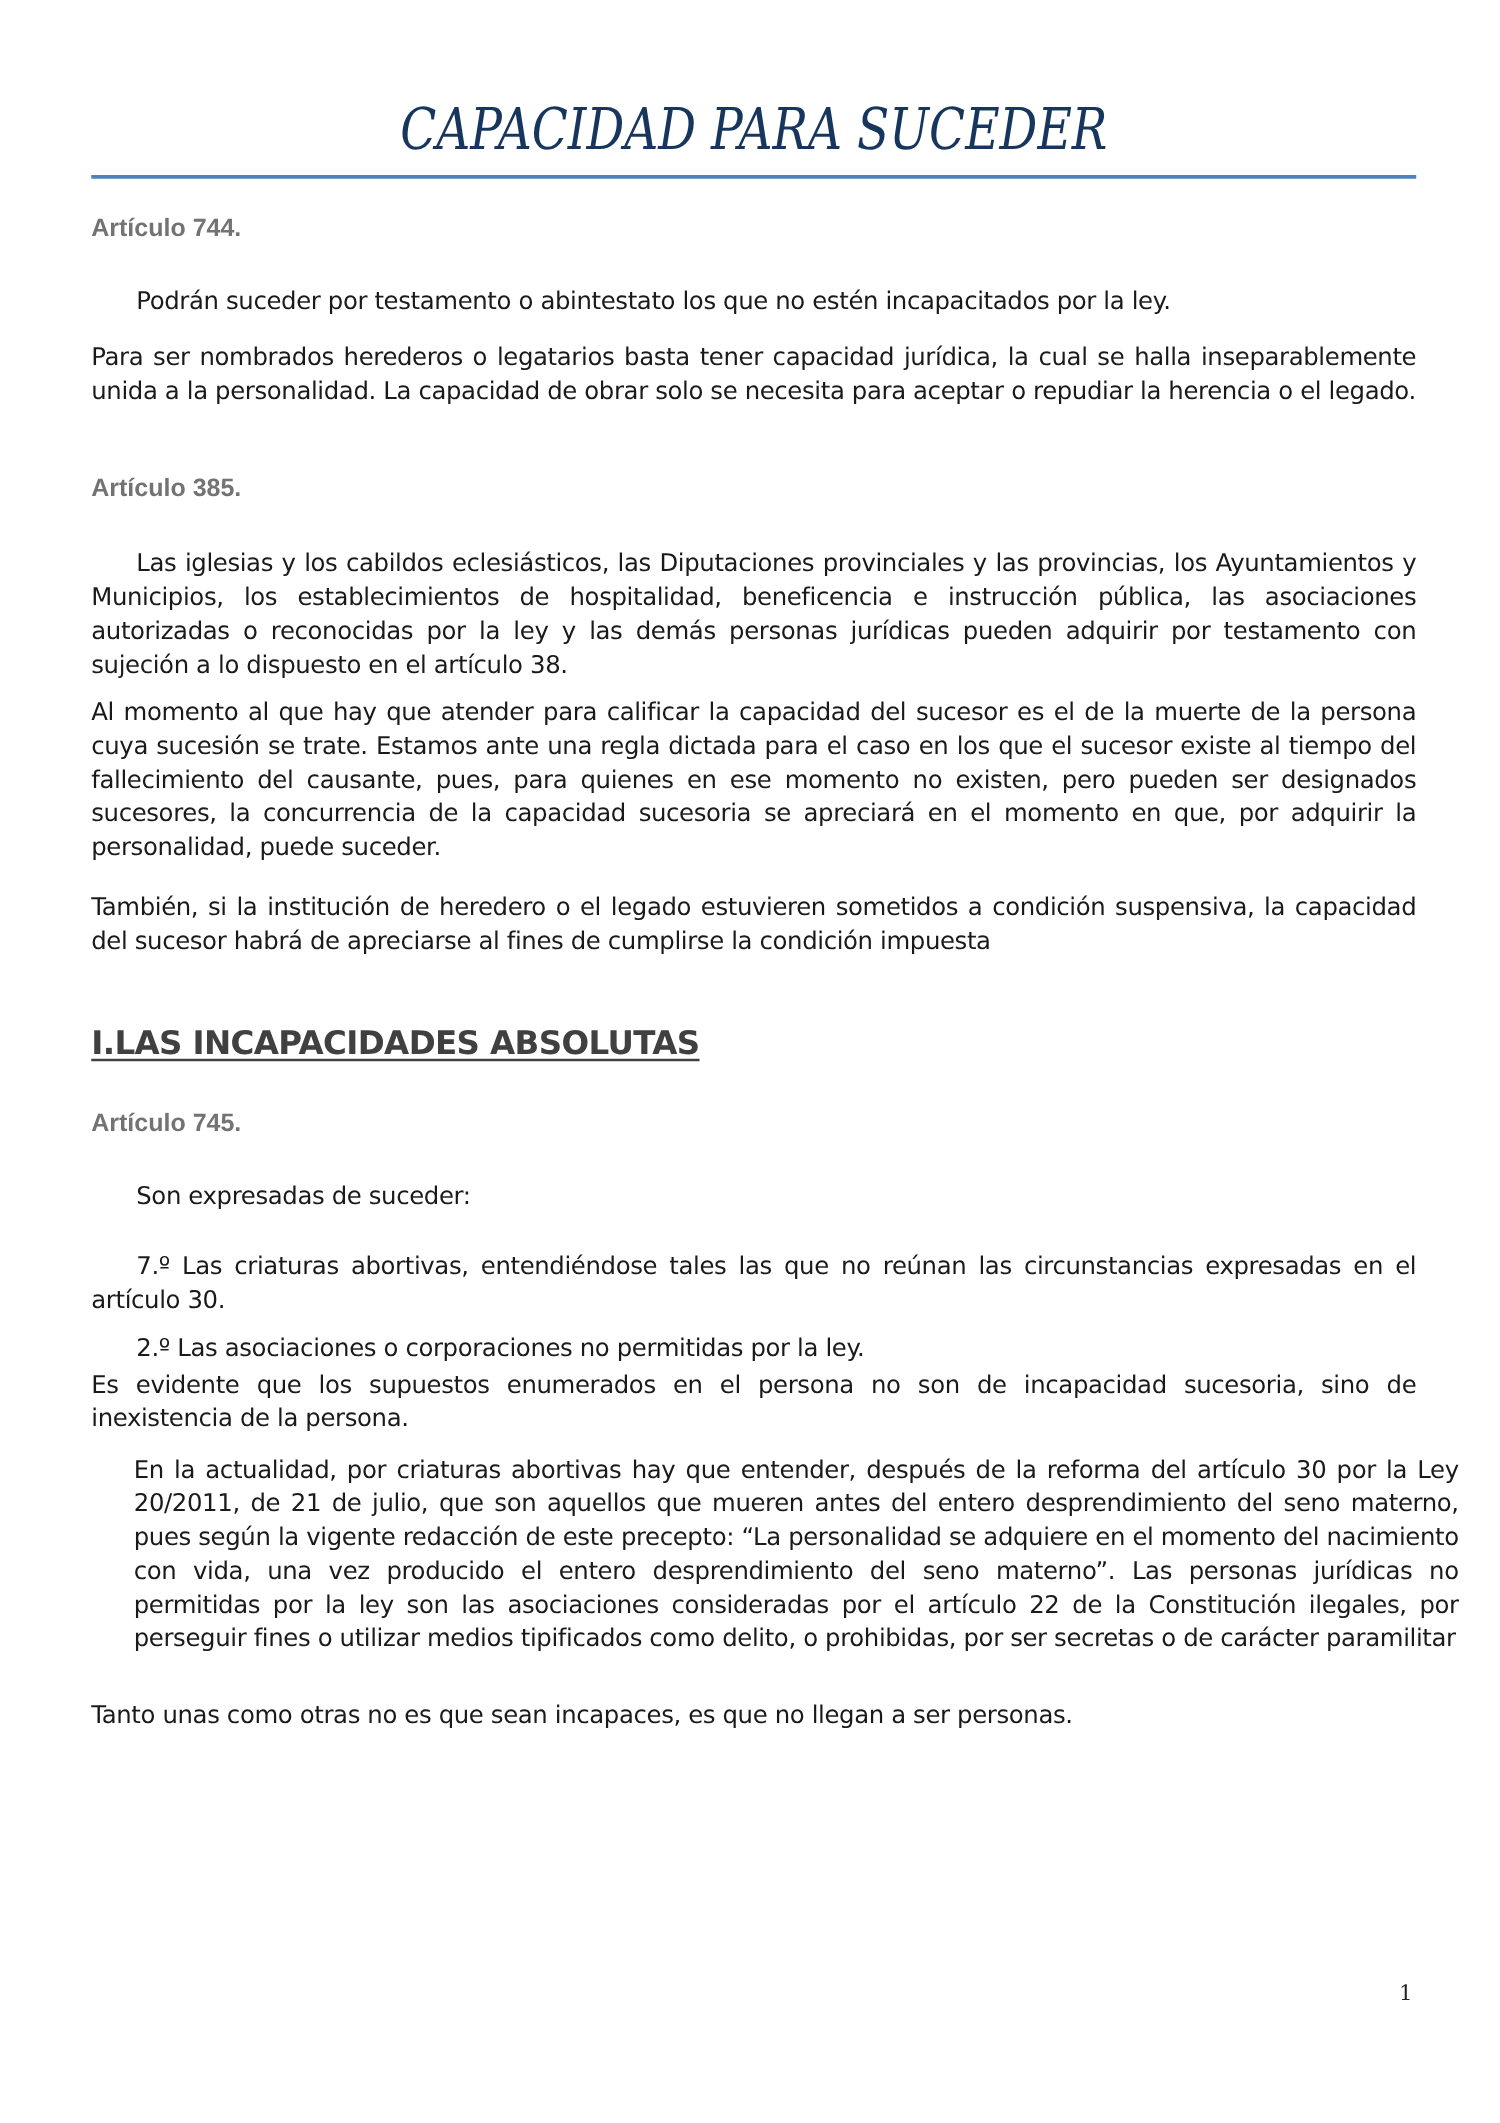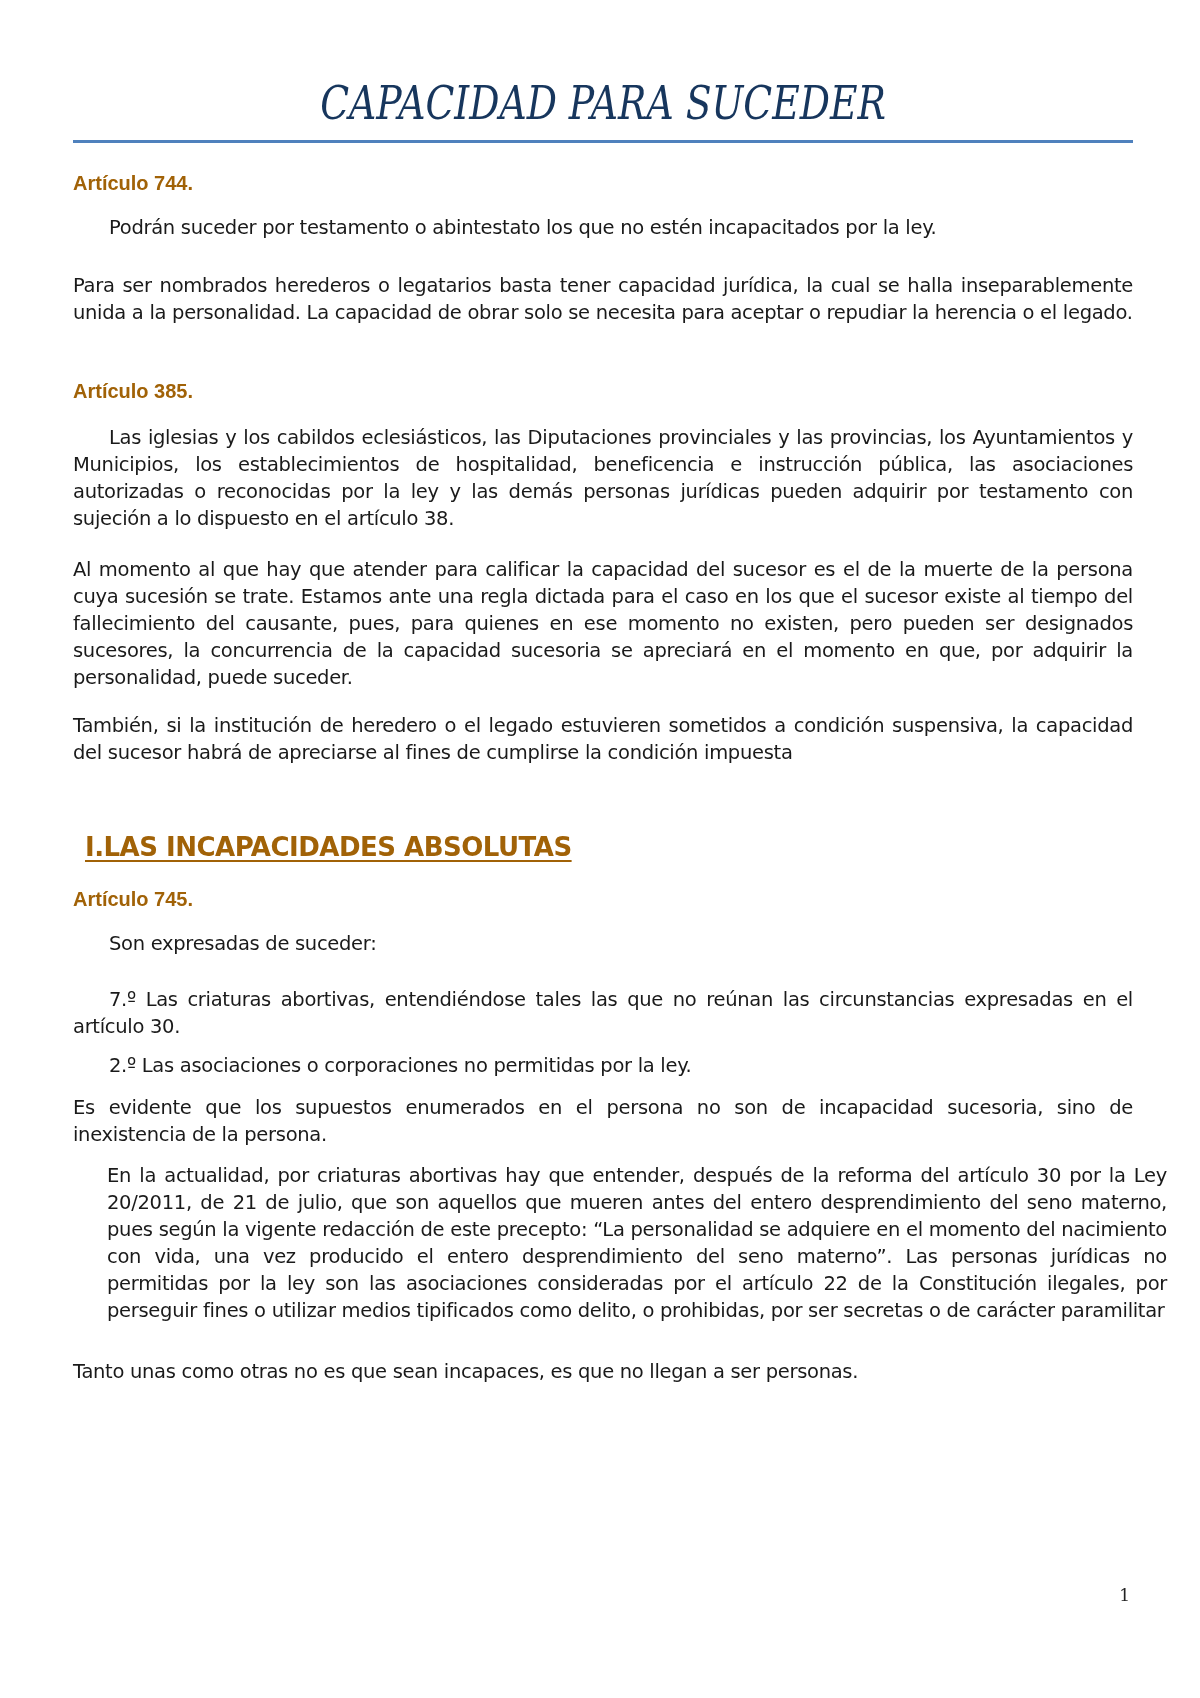--- a/index.html
+++ b/index.html
@@ -19,29 +19,29 @@
     }
     .rule {
       position: absolute; left: 0; top: 140px; width: 1060px; height: 3px;
       background: #4F81BD;
     }
     .block { position: absolute; left: 0; width: 1060px; }
     .p {
       text-align: justify; line-height: 27px; margin: 0;
       letter-spacing: -0.3px;
     }
-    .p.indent { text-indent: 36px; }
+    .p.indent { text-indent: 36px; margin-top: 13px; }
     .art {
       font-family: "Liberation Sans", sans-serif; font-weight: bold;
-      font-size: 20px; margin: 0; color: #a16207;
+      font-size: 20px; margin: 0; color: #737373;
     }
     .section {
       font-family: "DejaVu Sans", sans-serif; font-weight: bold;
       font-size: 26px; text-decoration: underline; text-underline-offset: 4px;
-      margin: 12px; color: #a16207; letter-spacing: -0.5px;
+      margin: 0; color: #404040; letter-spacing: -0.5px;
     }
     .pagenum {
       position: absolute; right: 70px; top: 1585px;
       font-family: "DejaVu Serif", serif; font-size: 17px; color: #222;
     }
   </style>
 </head>
 <body>
 
 <div class="page">

